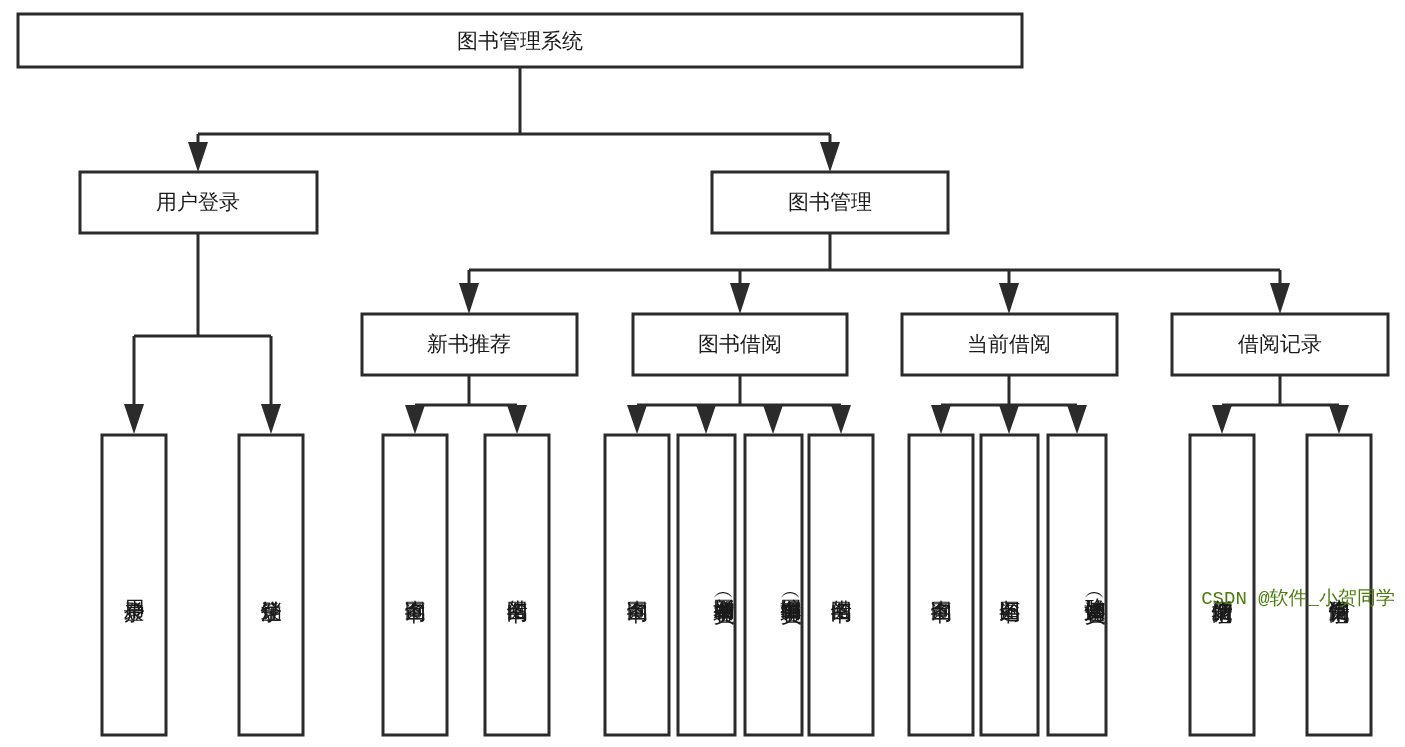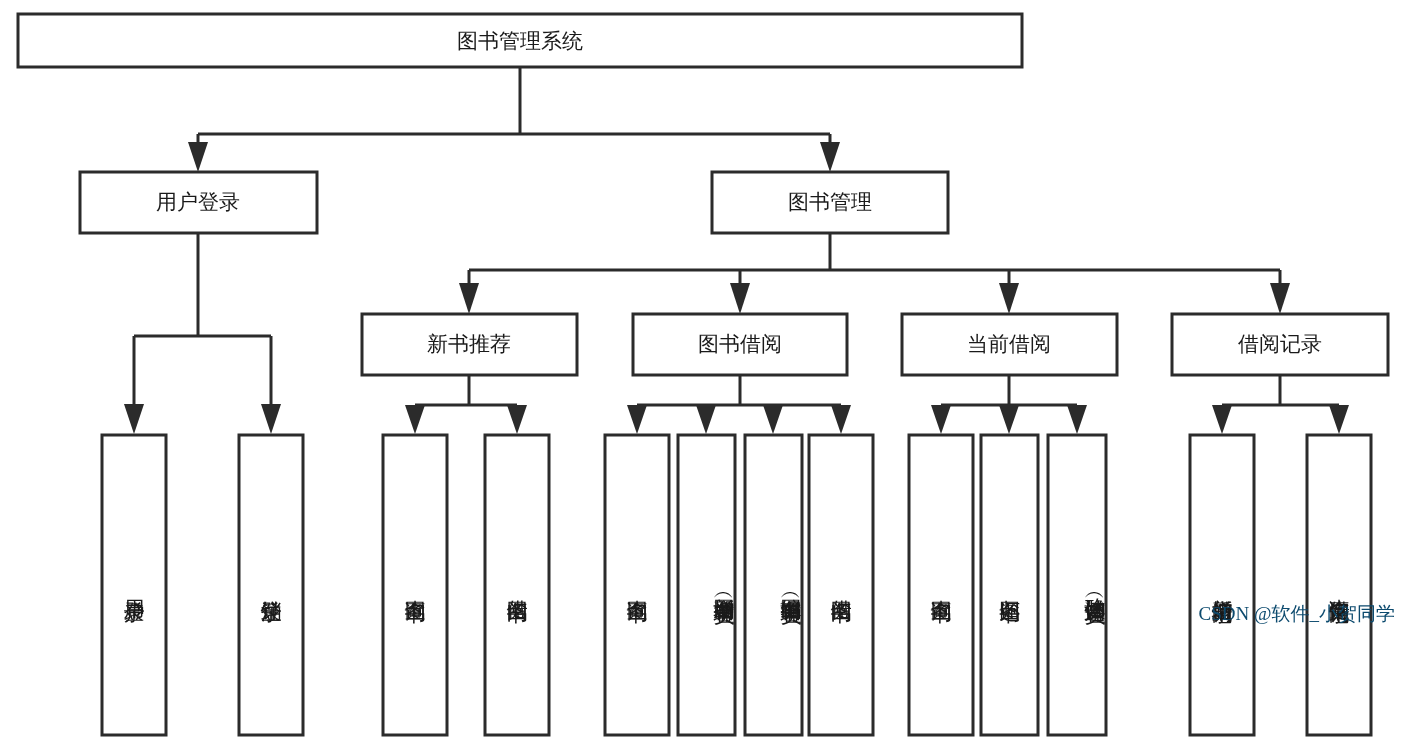--- a/index.html
+++ b/index.html
@@ -61,24 +61,24 @@
     display: flex;
     align-items: center;
     justify-content: center;
     text-align: center;
     white-space: nowrap;
     pointer-events: none;
   }
   #watermark {
     position: absolute;
     right: 10px;
-    bottom: 6px;
-    font-family: Liberation Serif, serif;
+    bottom: 22px;
+    font-family: Liberation Mono, monospace;
     font-size: 19px;
-    color: #0c4a6e;
+    color: #4d7c0f;
     white-space: nowrap;
     pointer-events: none;
   }
 </style>
 </head>
 <body>
 
 <div id="diagram-root">
 
   <svg id="flow" viewBox="0 0 1405 747">

